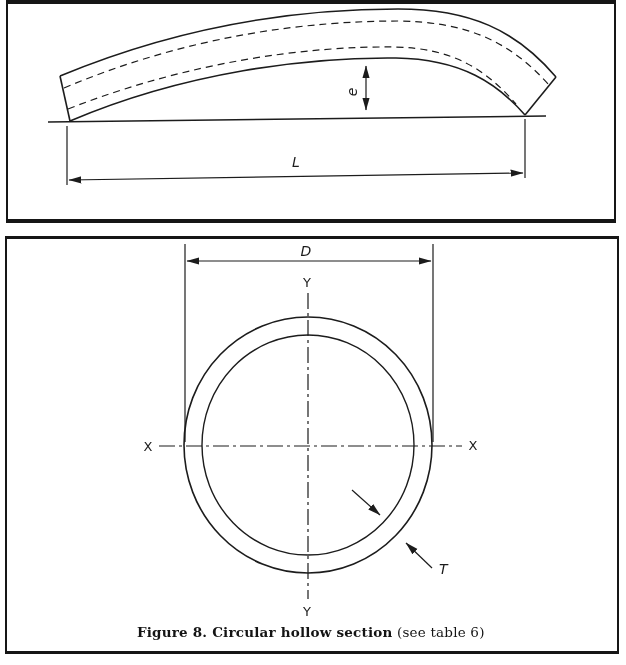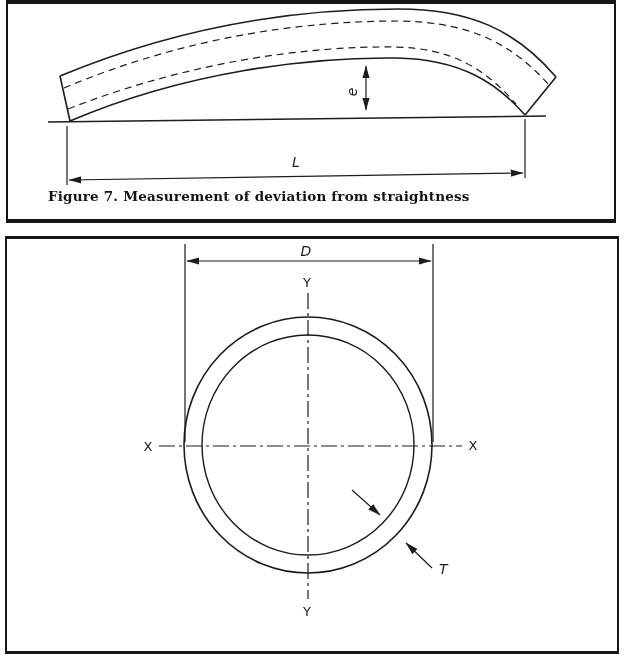--- a/index.html
+++ b/index.html
@@ -57,23 +57,20 @@
 
     <line class="ink thin" x1="366" y1="66" x2="366" y2="110" marker-start="url(#arr7)" marker-end="url(#arr7)"></line>
     <text class="lbl lbl-italic" x="357" y="92" text-anchor="middle" transform="rotate(-90,357,92)">e</text>
 
     <line class="ink thin" x1="67" y1="126" x2="67" y2="185"></line>
     <line class="ink thin" x1="525" y1="119" x2="525" y2="178"></line>
     <line class="ink thin" x1="69" y1="180" x2="523" y2="173" marker-start="url(#arr7)" marker-end="url(#arr7)"></line>
     <text class="lbl lbl-italic" x="296" y="167" text-anchor="middle">L</text>
   </svg>
 
-  <div class="caption" id="fig7-caption">
-    <b>Figure 7. Measurement of deviation from straightness</b>
-  </div>
 </div>
 
 <div class="panel" id="fig8-panel">
   <svg class="drawing" width="610" height="412" viewBox="7 239 610 412">
     <defs>
       <marker id="arr8" viewBox="0 0 12 8" refX="11.5" refY="4" markerWidth="13" markerHeight="9" markerUnits="userSpaceOnUse" orient="auto-start-reverse">
         <path d="M0,0.6 L12,4 L0,7.4 z" fill="#1c1c1c"></path>
       </marker>
     </defs>
 
@@ -91,13 +88,14 @@
 
     <line class="ink thin centerline" x1="159" y1="446" x2="462" y2="446"></line>
     <text class="lbl" x="148" y="451" text-anchor="middle">X</text>
     <text class="lbl" x="473" y="450" text-anchor="middle">X</text>
 
     <line class="ink thin" x1="352" y1="490" x2="380" y2="515" marker-end="url(#arr8)"></line>
     <line class="ink thin" x1="432" y1="568" x2="406" y2="543" marker-end="url(#arr8)"></line>
     <text class="lbl lbl-italic" x="439" y="574">T</text>
   </svg>
 
+  <div class="caption" id="fig8-caption"><b>Figure 8. Circular hollow section</b><span> (see table 6)</span></div>
 </div>
 
 </body></html>

